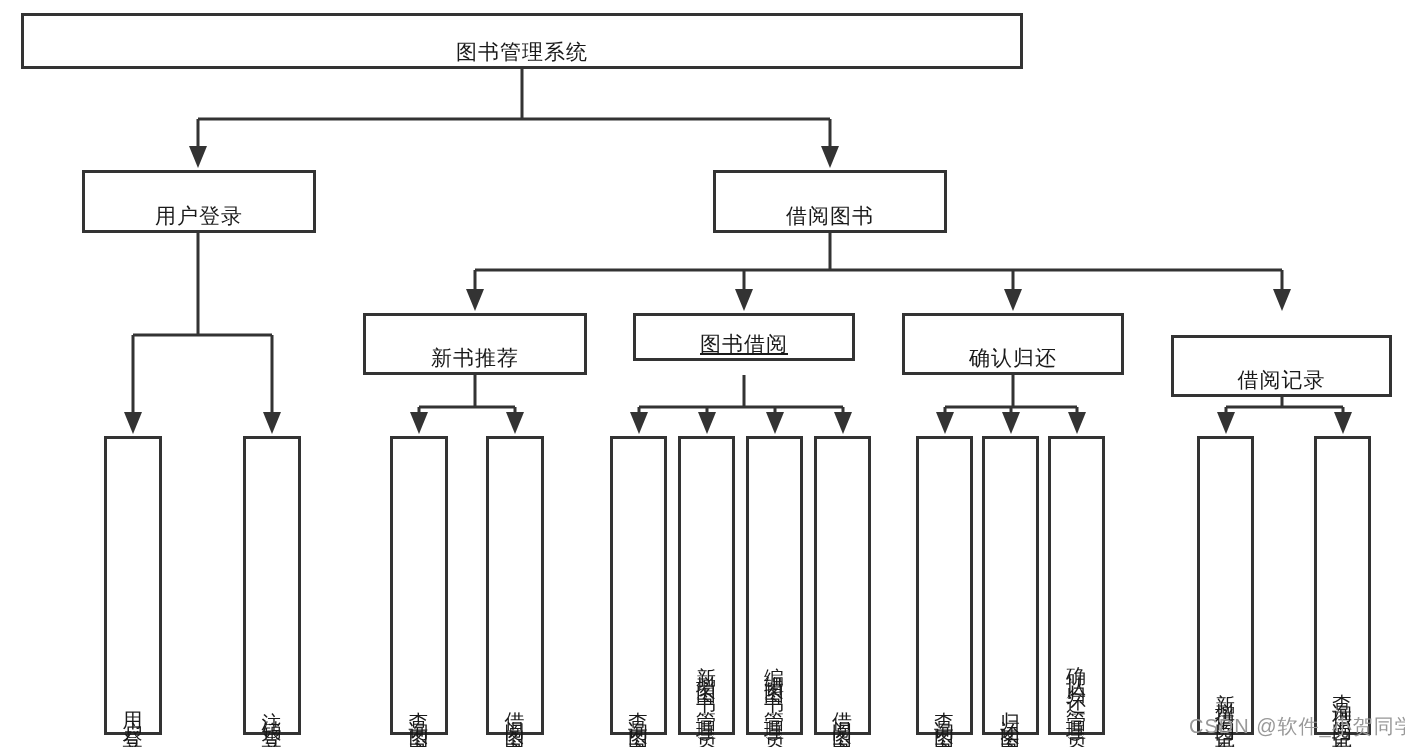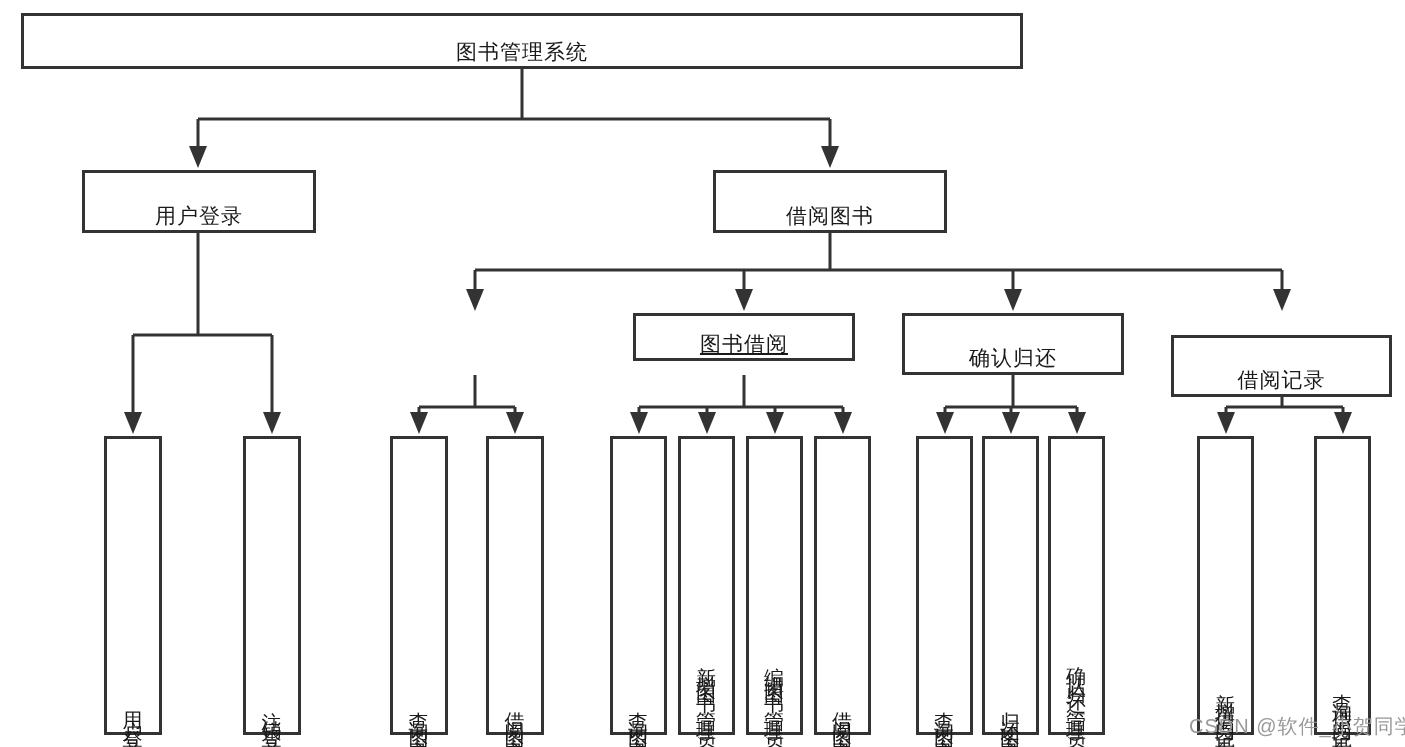--- a/index.html
+++ b/index.html
@@ -85,20 +85,23 @@
     <span>图书管理系统</span>
   </div>
 
   <div class="node hnode" style="left:82px;top:170px;width:234px;height:63px;">
     <span>用户登录</span>
   </div>
   <div class="node hnode" style="left:713px;top:170px;width:234px;height:63px;">
     <span>借阅图书</span>
   </div>
 
+  <div class="node hnode" style="left:363px;top:313px;width:224px;height:62px;">
+    <span>新书推荐</span>
+  </div>
   <div class="node hnode" style="left:633px;top:313px;width:222px;height:48px;text-decoration:underline;">
     <span>图书借阅</span>
   </div>
   <div class="node hnode" style="left:902px;top:313px;width:222px;height:62px;">
     <span>确认归还</span>
   </div>
   <div class="node hnode" style="left:1171px;top:313px;width:221px;height:62px;margin-top:22px;">
     <span>借阅记录</span>
   </div>
 

